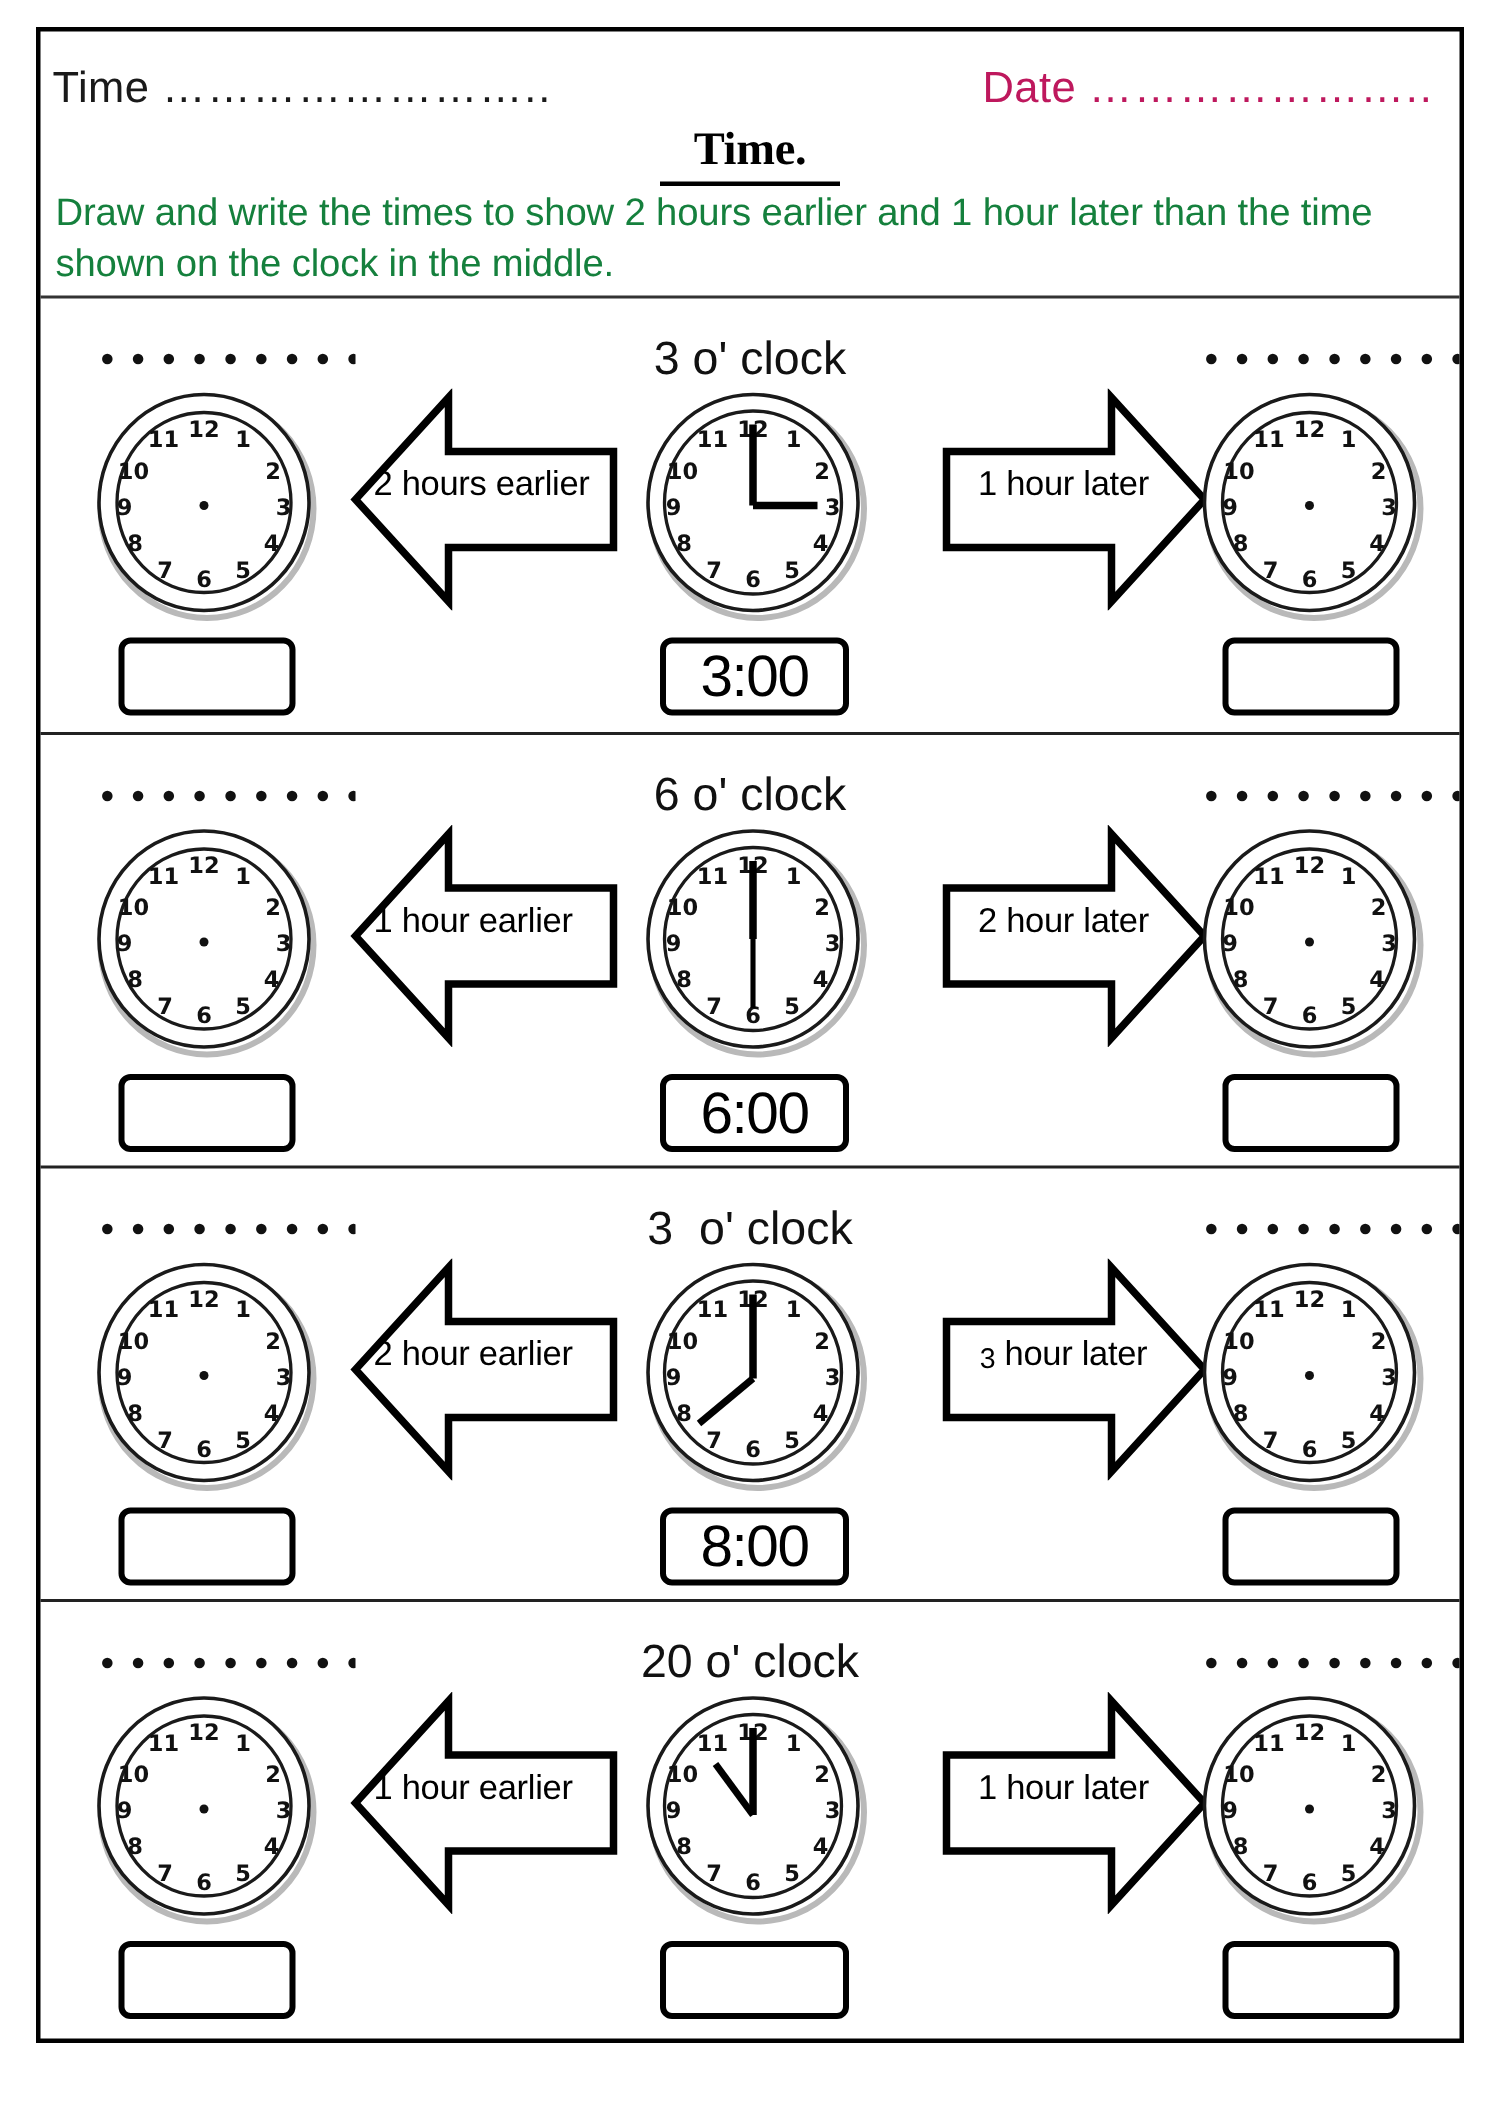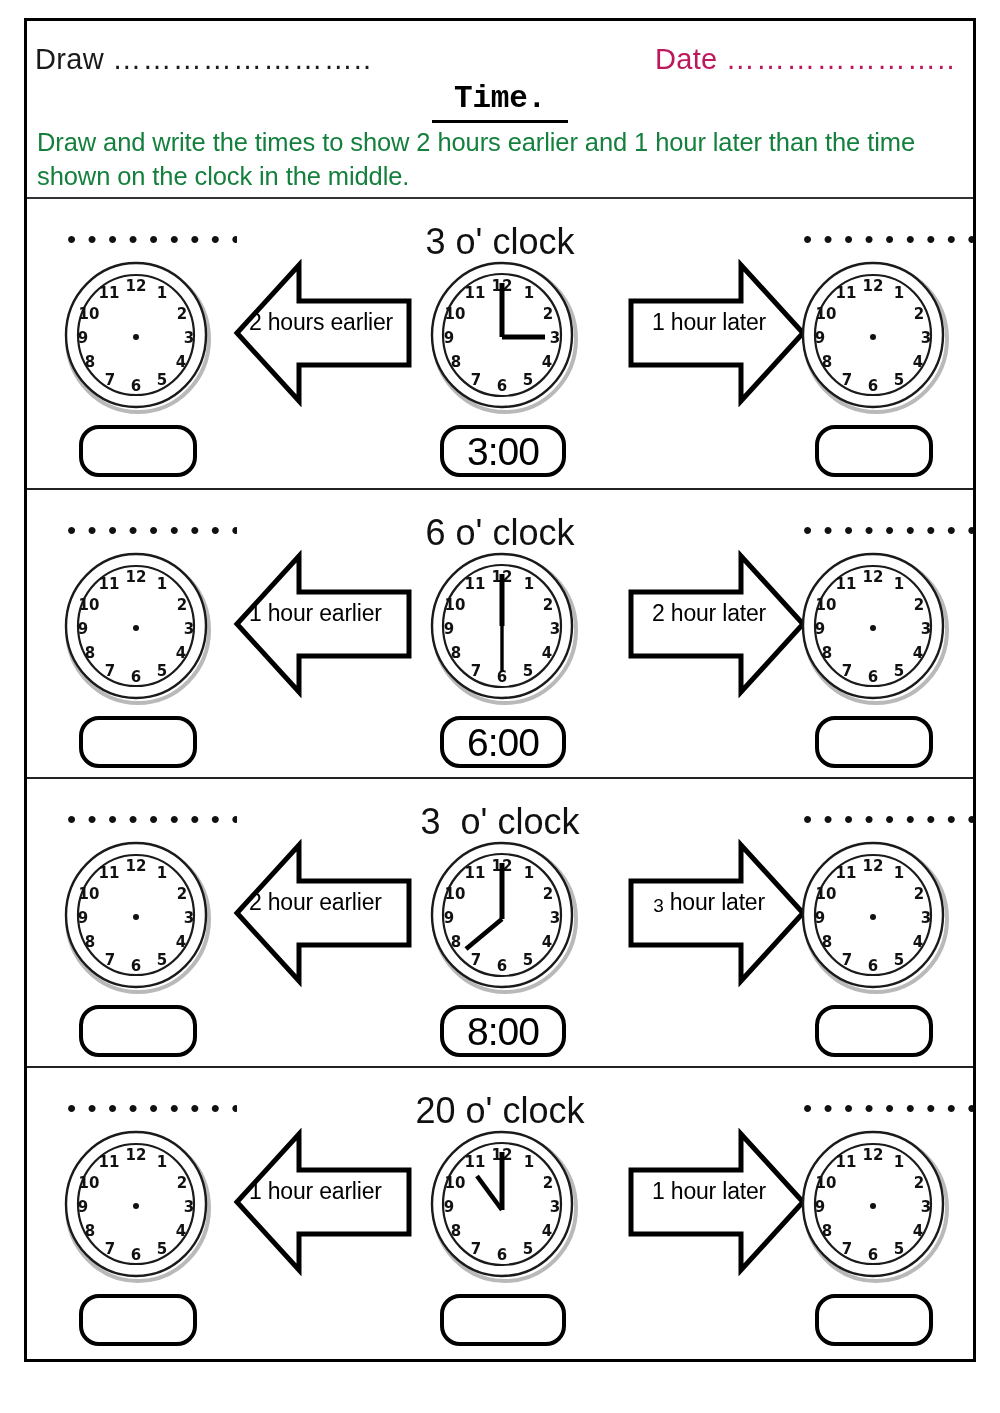--- a/index.html
+++ b/index.html
@@ -73,21 +73,21 @@
   }
   .title-inner {
     display: inline-block;
     position: relative;
     padding: 0 22px 4px 22px;
     border-bottom: 3px solid #000;
   }
   .title-text {
     font-size: 31px;
     font-weight: bold;
-    font-family: Liberation Mono, monospace;
+    font-family: Liberation Serif, serif;
     color: #000;
     letter-spacing: -0.2px;
   }
 
   .instr {
     position: absolute;
     left: 10px;
     top: 104px;
     width: 920px;
     font-size: 25.5px;
@@ -119,21 +119,21 @@
   .row.r1 { top: 467px; }
   .row.r2 { top: 756px; }
   .row.r3 { top: 1045px; height: 296px; }
 
   .row-title {
     position: absolute;
     left: 0;
     top: 22px;
     width: 100%;
     text-align: center;
-    font-size: 36px;
+    font-size: 31px;
     font-family: "Liberation Sans", sans-serif;
     color: #111;
     letter-spacing: 0px;
     white-space: pre;
   }
 
   
   .cell {
     position: absolute;
     width: 190px;
@@ -167,21 +167,21 @@
   }
   .clock-svg { display: block; margin: 0 auto; }
 
   .answerbox {
     position: absolute;
     left: 36px;
     top: 196px;
     width: 118px;
     height: 52px;
     border: 4px solid #000;
-    border-radius: 20px;
+    border-radius: 8px;
     box-sizing: border-box;
     background: #fff;
   }
   .cell.middle .answerbox {
     left: 32px;
     width: 126px;
   }
   .answerbox .ans-text {
     display: block;
     text-align: center;
@@ -230,21 +230,21 @@
   }
 </style>
 </head>
 <body>
 
 <div id="sheet">
   <div class="frame">
 
     <div class="hdr">
       <div class="name-label">
-        <span>Draw</span>
+        <span>Time</span>
         <span class="dotfill">……………………..</span>
       </div>
       <div class="date-label">
         <span>Date</span>
         <span class="dotfill">…………………..</span>
       </div>
 
       <div class="title-wrap">
         <span class="title-inner">
           <span class="title-text">Time.</span>

